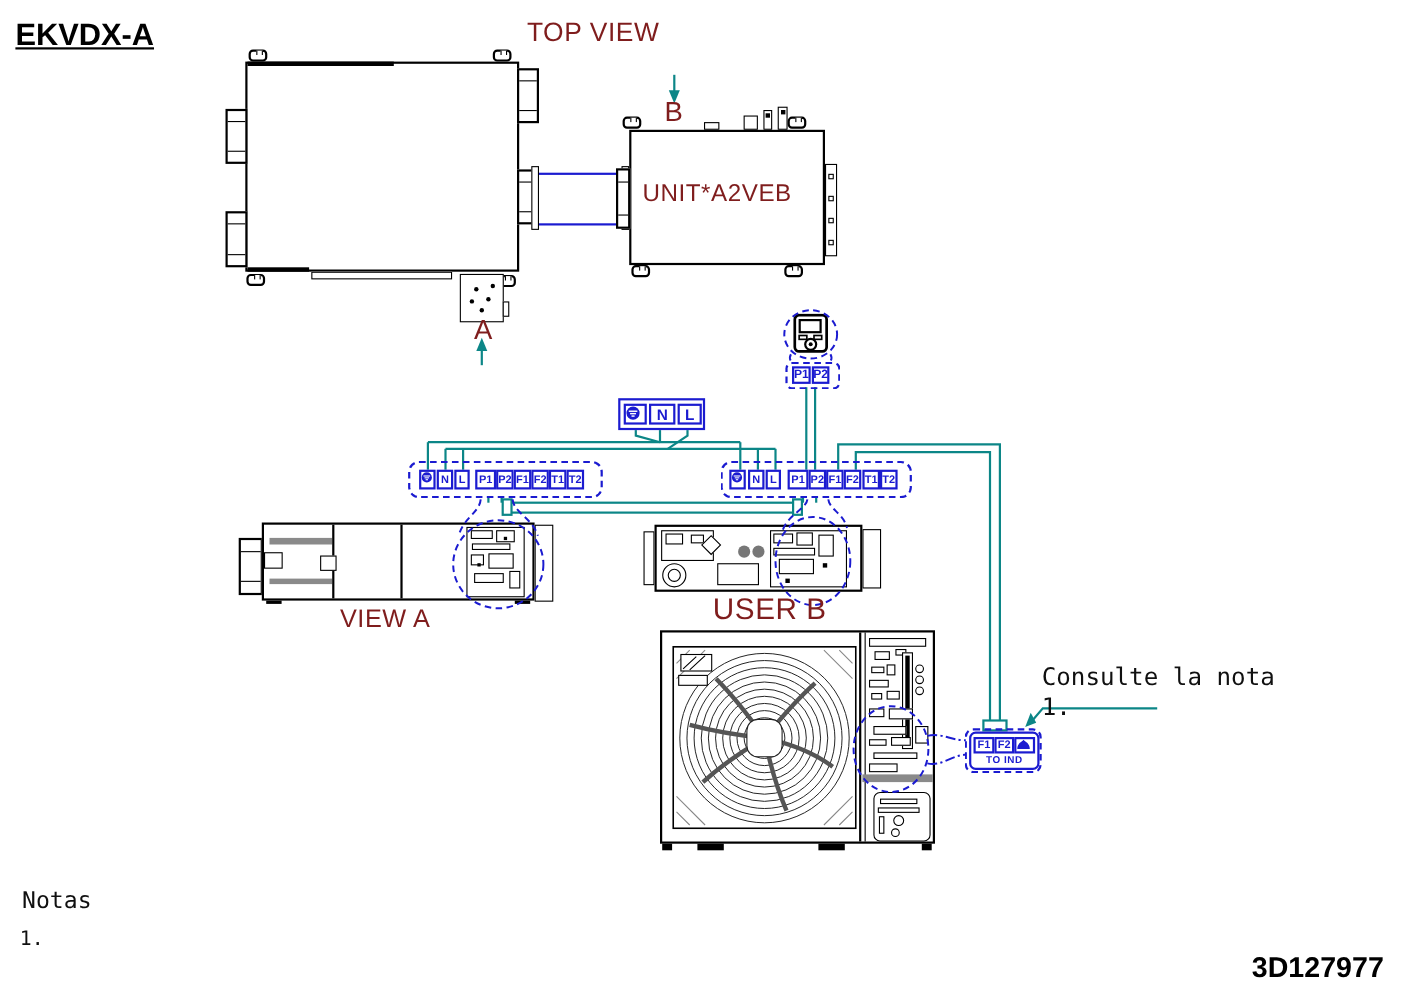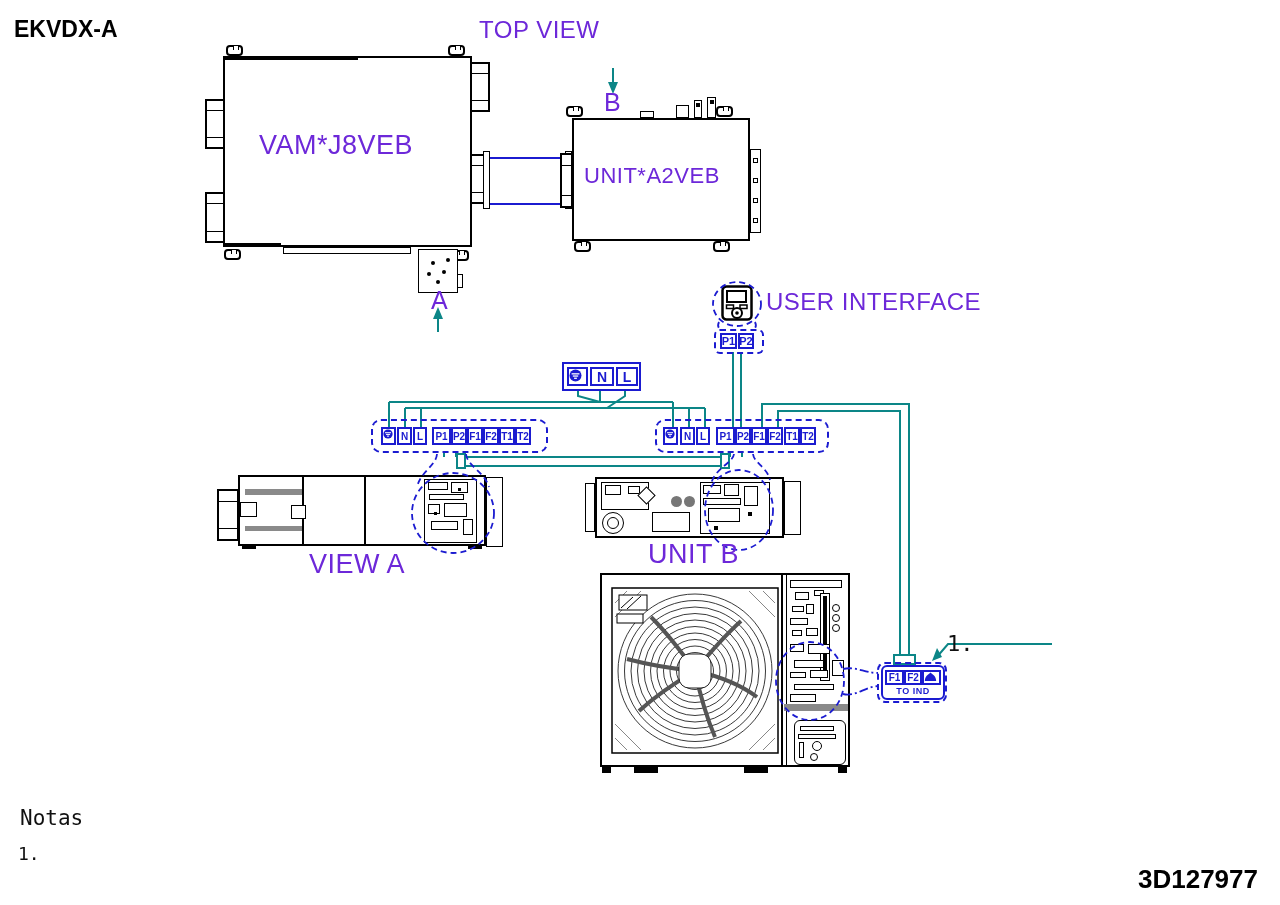--- a/index.html
+++ b/index.html
@@ -3,21 +3,21 @@
 <meta charset="utf-8">
 <style>
   html,body{margin:0;padding:0;background:#fff;}
   .stage{position:relative;width:1280px;height:905px;background:#fff;overflow:hidden;
          font-family:"Liberation Sans",sans-serif;}
   .abs{position:absolute;box-sizing:border-box;}
   .blk{position:absolute;box-sizing:border-box;border:2px solid #000;background:#fff;}
   .thin{position:absolute;box-sizing:border-box;border:1px solid #000;background:#fff;}
   .fill{position:absolute;background:#000;}
   .grayfill{position:absolute;background:#8a8a8a;}
-  .lbl{position:absolute;white-space:nowrap;color:#6d28d9;letter-spacing:0.5px;}
+  .lbl{position:absolute;white-space:nowrap;color:#7f1d1d;letter-spacing:0.5px;}
   .mono{font-family:"DejaVu Sans Mono","Liberation Mono",monospace;color:#101010;position:absolute;white-space:nowrap;}
   .tcell{position:absolute;display:flex;align-items:center;justify-content:center;
          border:2px solid #1B1BD0;background:#fff;color:#1B1BD0;font-weight:bold;
          font-size:10px;box-sizing:border-box;z-index:3;}
   .strip-outer{position:absolute;border:2px dashed #1B1BD0;border-radius:10px;box-sizing:border-box;z-index:2;background:transparent;}
   .flange{position:absolute;border:2px solid #000;background:#fff;box-sizing:border-box;}
   .flange i{position:absolute;left:0;right:0;height:1px;background:#000;}
   .clamp{position:absolute;width:17px;height:11px;border:2px solid #000;border-radius:4px;background:#fff;box-sizing:border-box;}
   .clamp i{position:absolute;left:5px;top:-1px;width:4px;height:4px;border-left:1.5px solid #000;border-right:1.5px solid #000;background:#fff;}
   .vline{position:absolute;width:2px;background:#000;}
@@ -377,27 +377,26 @@
     <g stroke="#0C8687" stroke-width="2" fill="none">
       <path d="M438,332 V315"></path>
       <path d="M613,68 V85"></path>
     </g>
     <g fill="#0C8687" stroke="none">
       <polygon points="438,307 433,319 443,319"></polygon>
       <polygon points="613,94 608,82 618,82"></polygon>
     </g>
   </svg>
 
-  <div class="abs txt" style="left:14px;top:16px;font-size:23px;font-weight:bold;color:#000;">EKVDX-A</div>
+  <div class="abs txt" style="left:14px;top:16px;font-size:28px;font-weight:bold;color:#000;text-decoration:underline;">EKVDX-A</div>
   <div class="lbl txt" style="left:479px;top:16px;font-size:24px;">TOP VIEW</div>
-  <div class="lbl txt" style="left:259px;top:130px;font-size:27px;">VAM*J8VEB</div>
   <div class="lbl txt" style="left:584px;top:163px;font-size:22px;">UNIT*A2VEB</div>
   <div class="lbl txt" style="left:604px;top:88px;font-size:25px;">B</div>
   <div class="lbl txt" style="left:431px;top:286px;font-size:25px;">A</div>
-  <div class="lbl txt" style="left:766px;top:288px;font-size:24px;">USER INTERFACE</div>
-  <div class="lbl txt" style="left:309px;top:549px;font-size:27px;">VIEW A</div>
-  <div class="lbl txt" style="left:648px;top:539px;font-size:27px;">UNIT B</div>
+  <div class="lbl txt" style="left:309px;top:549px;font-size:23px;">VIEW A</div>
+  <div class="lbl txt" style="left:648px;top:539px;font-size:27px;">USER B</div>
+  <div class="mono txt" style="left:947px;top:604px;font-size:22px;">Consulte la nota</div>
   <div class="mono txt" style="left:947px;top:631px;font-size:22px;">1.</div>
   <div class="mono txt" style="left:20px;top:806px;font-size:21px;">Notas</div>
   <div class="mono txt" style="left:18px;top:843px;font-size:18px;">1.</div>
   <div class="abs txt" style="left:1138px;top:864px;font-size:26px;font-weight:bold;color:#000;">3D127977</div>
 
 </div>
 
 </body></html>

